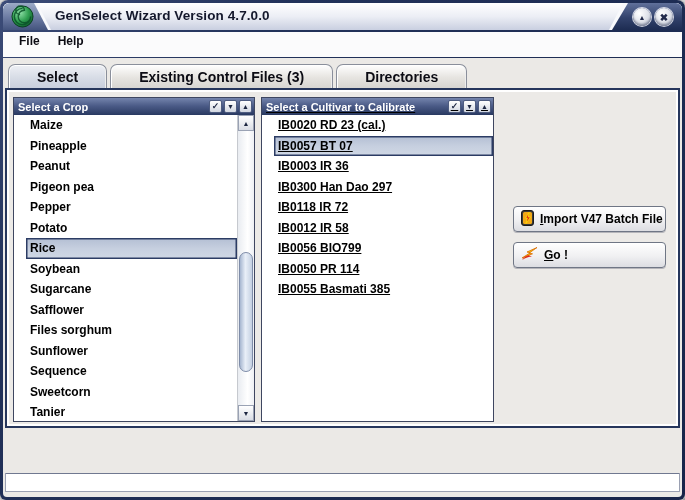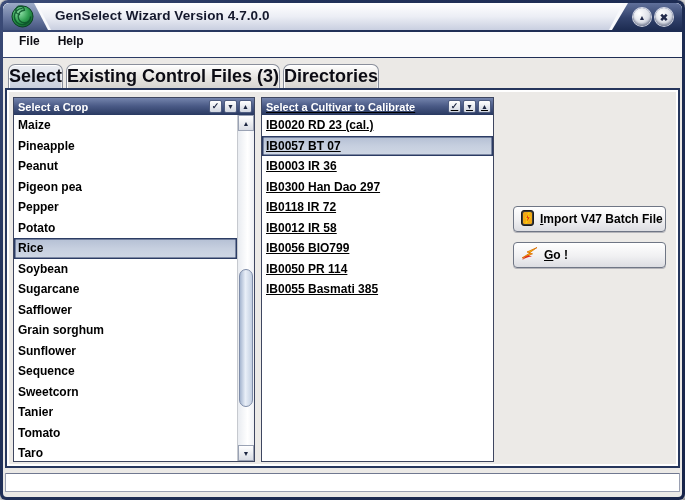--- a/index.html
+++ b/index.html
@@ -29,44 +29,44 @@
   .win-btn.min{ right:31px; font-size:7px; }
   .win-btn.close{ right:9px; font-size:10px; font-weight:700; }
   
   .menubar{ position:absolute; left:3px; right:3px; top:32px; height:25px; background:#fbfbfc;
     display:flex; align-items:flex-start; padding-left:7px;}
   .menu-item{ padding:2px 9px; font-size:12px; font-weight:700; color:#0c0c14; }
   
   .workarea{ position:absolute; left:3px; right:3px; top:58px; bottom:3px; background:#ebe9e6;
     border-radius:0 0 4px 4px;}
   .tabbar{ position:absolute; left:5px; top:4px; height:26px; display:flex; align-items:flex-end;}
-  .tab{ height:24px; padding:0 0; margin-right:3px; display:flex; align-items:center;
-    font-size:18px; font-weight:700; color:#0c0c14;
+  .tab{ height:24px; padding:0 28px; margin-right:3px; display:flex; align-items:center;
+    font-size:14px; font-weight:700; color:#0c0c14;
     border:1px solid #8a8f9b; border-bottom:none; border-radius:7px 7px 0 0;
     background:linear-gradient(180deg,#ffffff 0%,#e6e4e0 55%,#d7d5d1 100%);
     box-shadow:inset 0 1px 0 #fff, inset 1px 0 0 #fff, inset -1px 0 0 #eee;}
   .tab.selected{ background:linear-gradient(180deg,#eef0f5 0%,#d7dce6 55%,#c9cfdd 100%); }
-  .content-panel{ position:absolute; left:2px; right:2px; top:30px; height:380px;
+  .content-panel{ position:absolute; left:2px; right:2px; top:30px; height:340px;
     border:2px solid #26365c; box-shadow:inset 0 0 0 2px #ffffff; background:#eceae7;
     padding:7px 4px 4px 6px; display:flex; gap:6px;justify-content:center;}
   
   .listbox{ border:1px solid #3e4660; background:#ffffff; display:flex; flex-direction:column; overflow:hidden;}
   .listbox.crop{ width:242px; }
   .listbox.cultivar{ width:233px;text-decoration:underline; }
   .list-header{ height:17px; flex:0 0 17px; display:flex; align-items:center; padding:0 2px 0 4px;
     background:linear-gradient(180deg,#7484ac 0%,#4c5c88 45%,#293961 100%);
     color:#ffffff; font-size:11px; font-weight:700; white-space:nowrap;}
   .hdr-title{ flex:1; overflow:hidden; }
   .hdr-btns{ display:flex; gap:2px; }
   .hdr-btn{ width:13px; height:13px; border:1px solid #4e5c80; border-radius:2px;
     background:linear-gradient(180deg,#ffffff,#d2d7e1); color:#1b2540;
     display:flex; align-items:center; justify-content:center; font-size:7px; font-weight:700; line-height:1;}
   .hdr-btn.check{ font-size:9px; }
   .list-body{ flex:1; display:flex; background:#fff; overflow:hidden;}
-  .rows{ flex:1; overflow:hidden;}
+  .rows{ flex:1; overflow:hidden;margin-left:12px;}
   .row{ height:20.5px; line-height:20.5px; padding-left:4px; font-size:12px; font-weight:700;
     color:#000; white-space:nowrap; overflow:hidden;}
   .row.selected{ background:linear-gradient(180deg,#b3bed3 0%,#c6cfdf 50%,#d0d8e5 100%);
     box-shadow:inset 0 0 0 1.5px #2c3c64;}
   
   .scrollbar{ flex:0 0 17px; display:flex; flex-direction:column; border-left:1px solid #c6c9cf; background:#f2f3f6;}
   .sb-btn{ height:16px; border:1px solid #9aa2b4; background:linear-gradient(180deg,#ffffff,#d9dde5);
     display:flex; align-items:center; justify-content:center; font-size:7px; color:#1b2540;}
   .sb-track{ flex:1; position:relative; background:linear-gradient(90deg,#e9ecf1,#ffffff 60%,#eef0f4);}
   .sb-thumb{ position:absolute; left:1px; right:1px; top:44%; height:44%; border-radius:8px;
@@ -168,21 +168,21 @@
   <div class="row">Potato</div>
 
   <div class="row selected">Rice</div>
 
   <div class="row">Soybean</div>
 
   <div class="row">Sugarcane</div>
 
   <div class="row">Safflower</div>
 
-  <div class="row">Grain sorghum</div>
+  <div class="row">Files sorghum</div>
 
   <div class="row">Sunflower</div>
 
   <div class="row">Sequence</div>
 
   <div class="row">Sweetcorn</div>
 
   <div class="row">Tanier</div>
 
   <div class="row">Tomato</div>

